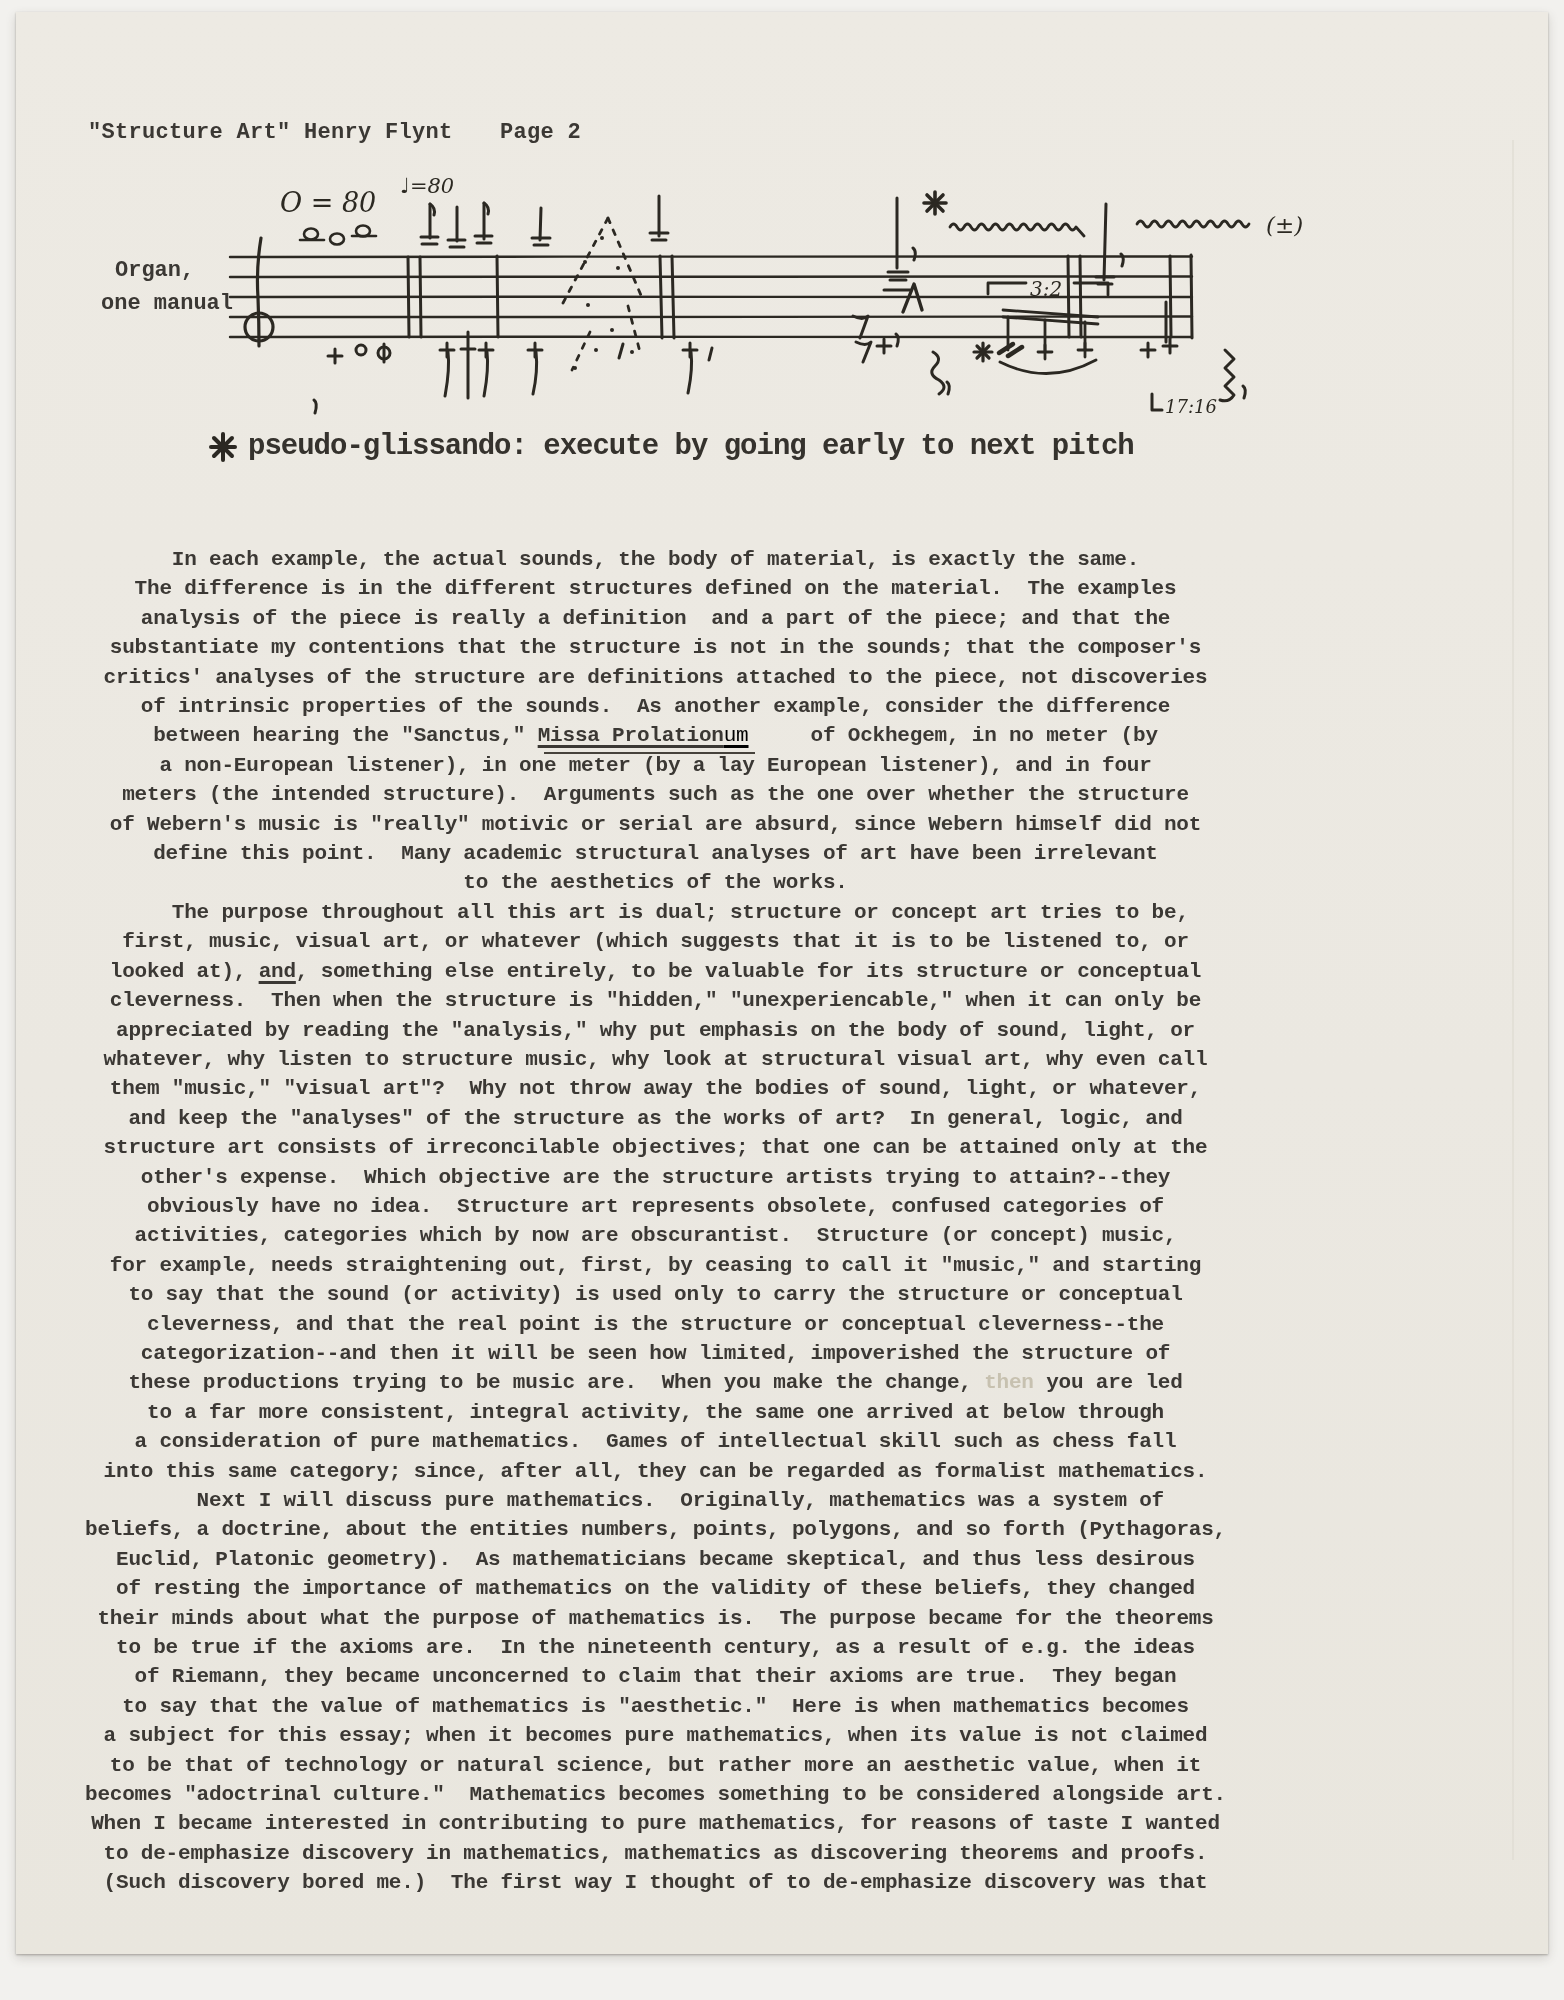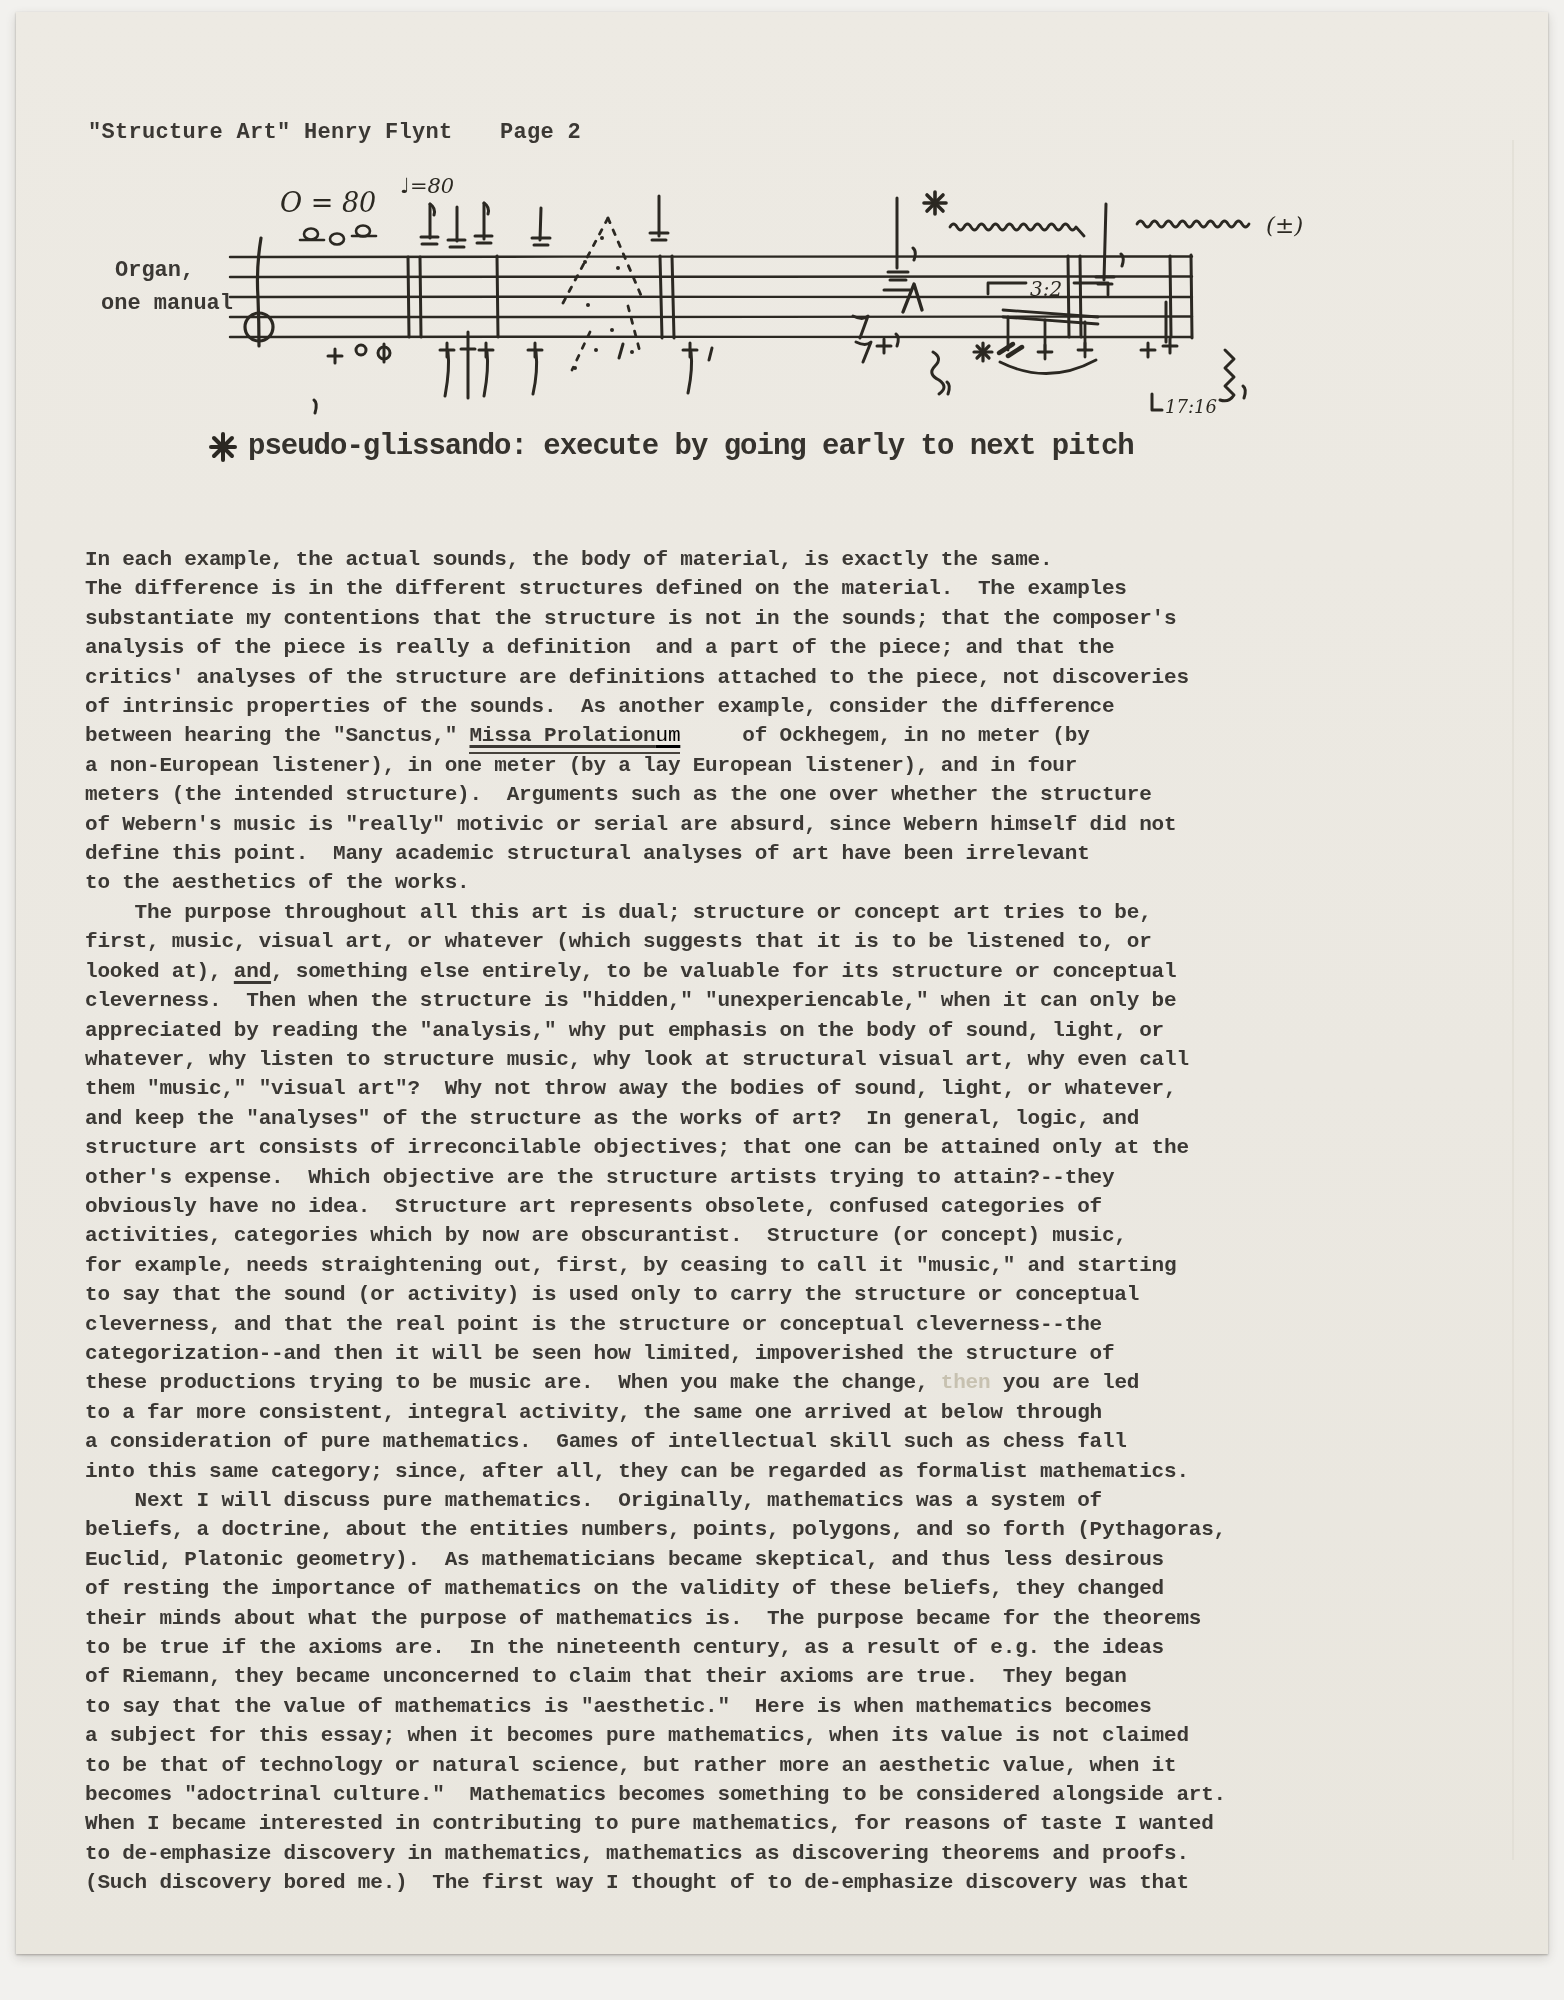--- a/index.html
+++ b/index.html
@@ -7,21 +7,21 @@
   body{position:relative;background:#f2f1ee;overflow:hidden;font-family:"Liberation Mono",monospace;}
   .paper{position:absolute;left:16px;top:12px;width:1532px;height:1942px;
          background:linear-gradient(180deg,#edeae3 0%,#ebe8e1 55%,#e9e6de 100%);
          box-shadow:0 1px 2px rgba(60,55,45,.35),0 4px 10px rgba(60,55,45,.18);}
   .abs{position:absolute;}
   .tw{font-family:"Liberation Mono",monospace;font-weight:700;color:#3b3834;}
   .hdr{font-size:22px;top:120px;letter-spacing:.3px;}
   .instr{font-size:22px;}
   .caption-row{display:flex;align-items:center;gap:10px;}
   .caption-text{font-size:29px;font-weight:700;color:#35322d;letter-spacing:-1px;}
-  #bodytext{left:85px;top:545px;font-size:21px;line-height:29.4px;letter-spacing:-0.2px;}
+  #bodytext{left:85px;top:545px;font-size:21px;line-height:29.4px;letter-spacing:-0.2px;text-align:center;}
   .tline{white-space:pre;}
   .u{text-decoration:underline;text-decoration-thickness:2.5px;text-underline-offset:4px;}
   .hand{font-weight:400;color:#000000;}
   .ov{border-top:2.5px solid #46423b;}
   .ghost{color:#c7c1b0;}
   svg .ink{stroke:#2b2822;fill:none;stroke-linecap:round;stroke-linejoin:round;}
   svg text.hs{font-family:"DejaVu Serif","Liberation Serif",serif;font-style:italic;fill:#2c2922;}
   .edge-streak{position:absolute;left:1512px;top:140px;width:2px;height:1720px;background:#dcd8cf;opacity:.55;}
 </style>
 </head>
@@ -220,22 +220,22 @@
         <path d="M6 6 L24 24"></path>
         <path d="M24 6 L6 24"></path>
     </g>
   </svg>
   <span class="caption-text">pseudo-glissando: execute by going early to next pitch</span>
 </div>
 
 <div id="bodytext" class="abs tw">
     <div class="tline">In each example, the actual sounds, the body of material, is exactly the same.</div>
     <div class="tline">The difference is in the different structures defined on the material.  The examples</div>
+    <div class="tline">analysis of the piece is really a definition  and a part of the piece; and that the</div>
     <div class="tline">substantiate my contentions that the structure is not in the sounds; that the composer's</div>
-    <div class="tline">analysis of the piece is really a definition  and a part of the piece; and that the</div>
     <div class="tline">critics' analyses of the structure are definitions attached to the piece, not discoveries</div>
     <div class="tline">of intrinsic properties of the sounds.  As another example, consider the difference</div>
     <div class="tline"><span>between hearing the "Sanctus," </span><span class="u">Missa Prolation</span><span class="u hand">um</span><span>     of Ockhegem, in no meter (by</span></div>
     <div class="tline"><span>a non-European listener), in on</span><span class="ov">e meter (by a lay</span><span> European listener), and in four</span></div>
     <div class="tline">meters (the intended structure).  Arguments such as the one over whether the structure</div>
     <div class="tline">of Webern's music is "really" motivic or serial are absurd, since Webern himself did not</div>
     <div class="tline">define this point.  Many academic structural analyses of art have been irrelevant</div>
     <div class="tline">to the aesthetics of the works.</div>
     <div class="tline">    The purpose throughout all this art is dual; structure or concept art tries to be,</div>
     <div class="tline">first, music, visual art, or whatever (which suggests that it is to be listened to, or</div>

